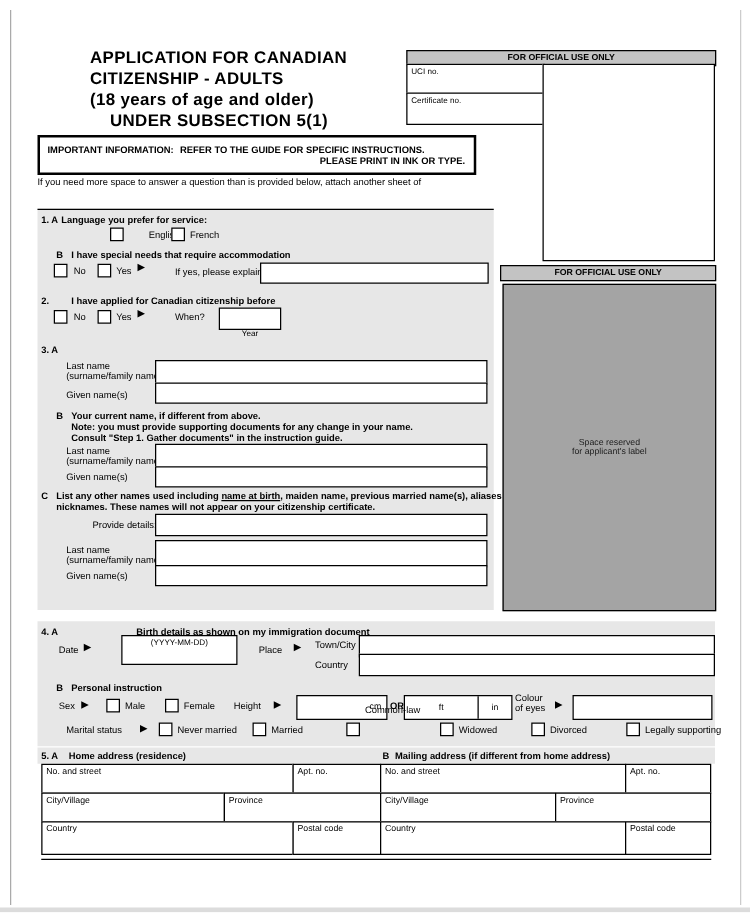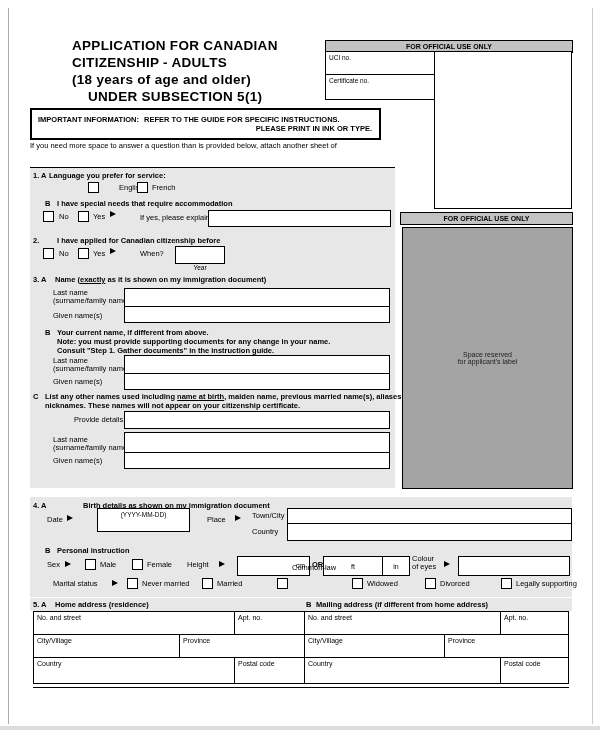--- a/index.html
+++ b/index.html
@@ -88,21 +88,20 @@
   <div class="cb" style="left:43px;top:248px;"></div>
   <div class="t" style="left:59px;top:250px;">No</div>
   <div class="cb" style="left:78px;top:248px;"></div>
   <div class="t" style="left:93px;top:250px;">Yes</div>
   <div class="arr" style="left:110px;top:248px;"></div>
   <div class="t" style="left:140px;top:250px;">When?</div>
   <div class="box" style="left:175px;top:246px;width:48px;height:16px;"></div>
   <div class="t f65" style="left:175px;top:264px;width:50px;text-align:center;">Year</div>
 
   <div class="t b" style="left:33px;top:276px;">3. A</div>
-  <div class="t b" style="left:55px;top:276px;"><span>Name (</span><span class="u">exactly</span><span> as it is shown on my immigration document)</span></div>
   <div class="t" style="left:53px;top:289px;">Last name</div>
   <div class="t" style="left:53px;top:297px;">(surname/family name)</div>
   <div class="box" style="left:124px;top:288px;width:264px;height:18px;"></div>
   <div class="t" style="left:53px;top:312px;">Given name(s)</div>
   <div class="box" style="left:124px;top:306px;width:264px;height:15px;"></div>
 
   <div class="t b" style="left:45px;top:329px;">B</div>
   <div class="t b" style="left:57px;top:329px;">Your current name, if different from above.</div>
   <div class="t b" style="left:57px;top:338px;">Note: you must provide supporting documents for any change in your name.</div>
   <div class="t b" style="left:57px;top:347px;">Consult "Step 1. Gather documents" in the instruction guide.</div>
@@ -125,21 +124,21 @@
 
   <div class="bar" style="left:400px;top:212px;width:171px;height:11px;line-height:11px;">FOR OFFICIAL USE ONLY</div>
   <div class="labelbox">
     <div>Space reserved</div>
     <div>for applicant's label</div>
   </div>
 
   <div class="band" style="left:30px;top:497px;width:542px;height:100px;"></div>
 
   <div class="t b" style="left:33px;top:502px;">4. A</div>
-  <div class="t b" style="left:40px;top:502px;padding-left:43px;">Birth details as shown on my immigration document</div>
+  <div class="t b" style="left:66px;top:502px;padding-left:43px;">Birth details as shown on my immigration document</div>
   <div class="t" style="left:47px;top:516px;">Date</div>
   <div class="arr" style="left:67px;top:515px;"></div>
   <div class="box" style="left:97px;top:508px;width:91px;height:22px;">
     <span class="f65" style="position:absolute;left:0;top:2px;width:100%;text-align:center;">(YYYY-MM-DD)</span>
   </div>
   <div class="t" style="left:207px;top:516px;">Place</div>
   <div class="arr" style="left:235px;top:515px;"></div>
   <div class="t" style="left:252px;top:512px;">Town/City</div>
   <div class="box" style="left:287px;top:508px;width:283px;height:16px;"></div>
   <div class="t" style="left:252px;top:528px;">Country</div>

